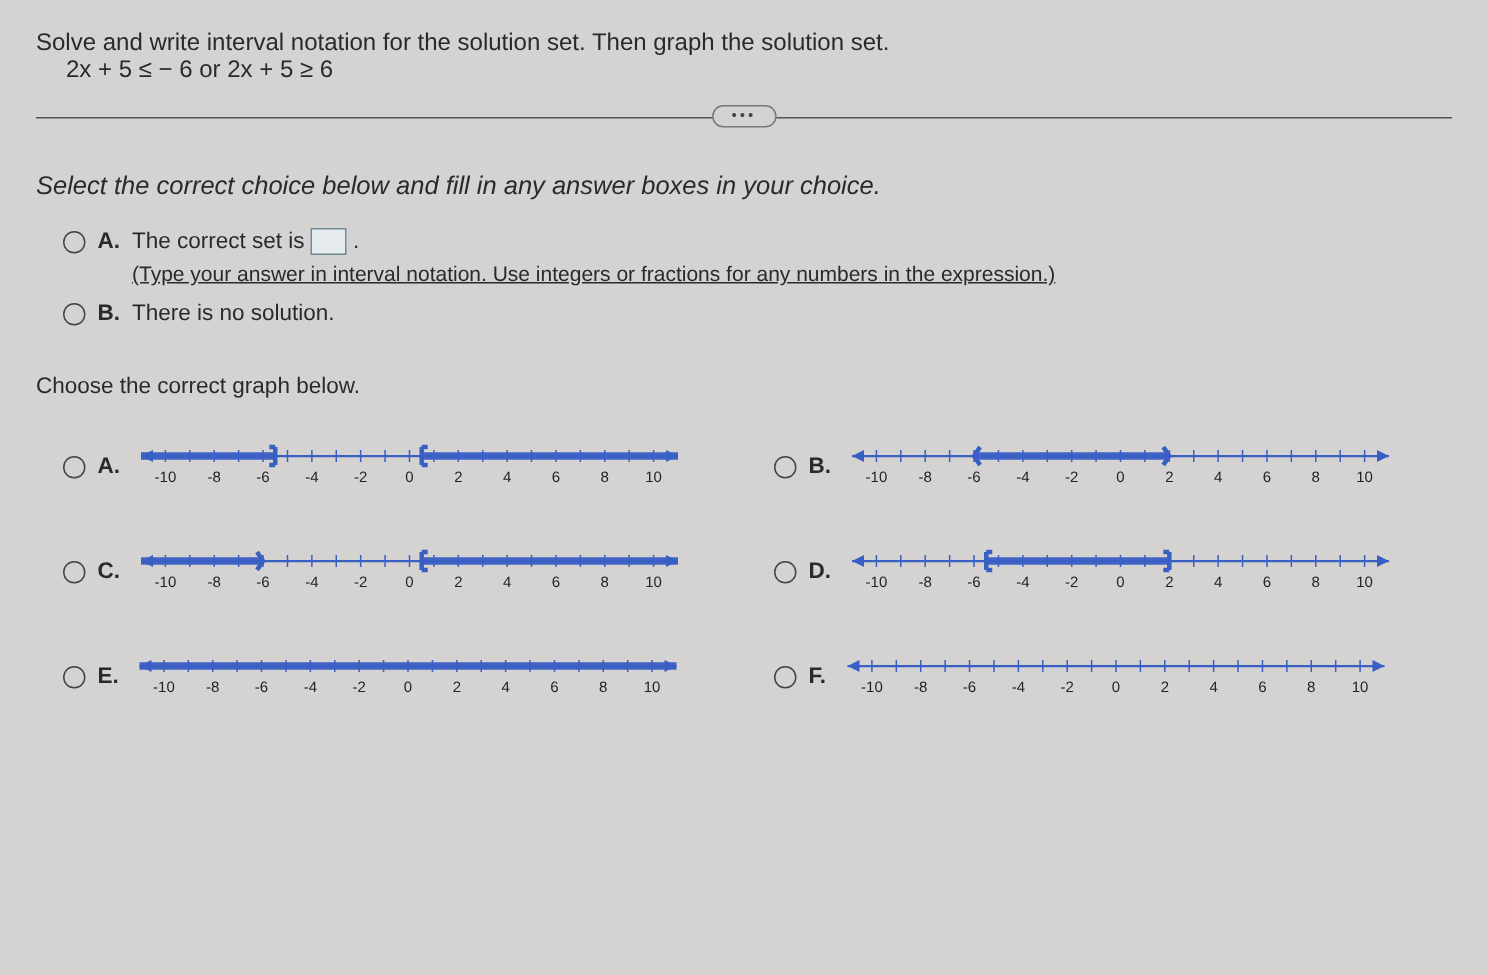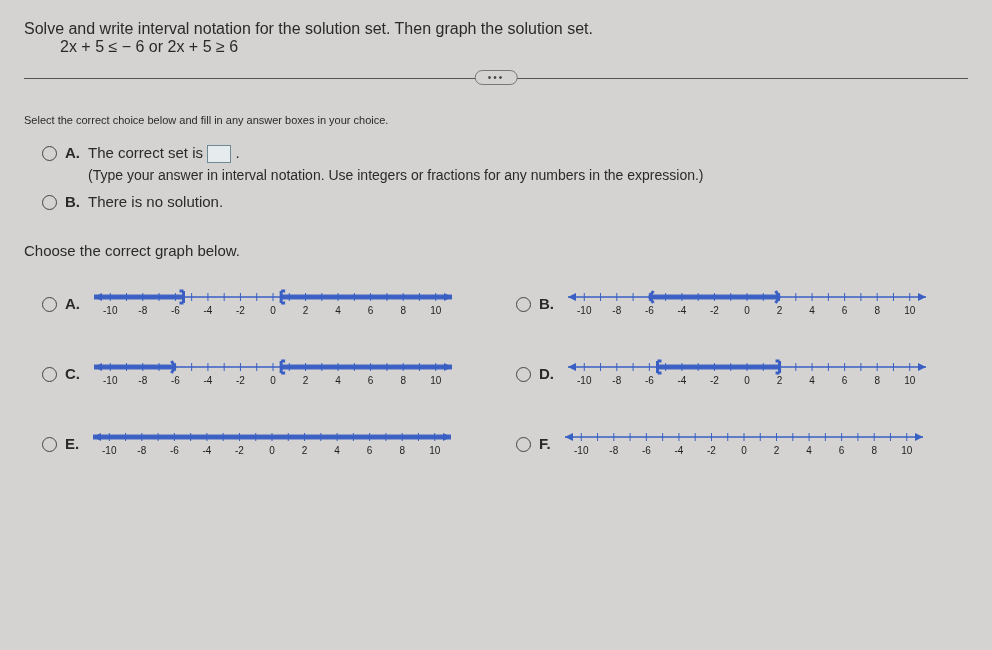--- a/index.html
+++ b/index.html
@@ -7,41 +7,41 @@
     padding: 20px 24px;
     font-family: Arial, Helvetica, sans-serif;
     font-size: 15px;
     color: #2a2a2a;
     background: #d4d3d1;
     width: 992px;
     height: 650px;
     box-sizing: border-box;
   }
   .instruction { font-size: 16px; }
-  .equation { font-size: 16px; margin-left: 36px; margin-bottom: 22px; }
+  .equation { font-size: 16px; margin-left: 20px; margin-bottom: 22px; }
   .divider-row { position: relative; height: 20px; margin-bottom: 16px; }
   .hr { border: none; border-top: 1px solid #555; margin: 0; }
   .dots {
     position: absolute; left: 50%; top: -8px; transform: translateX(-50%);
     background: #d4d3d1; border: 1px solid #777; border-radius: 10px;
     padding: 1px 12px; font-size: 10px; letter-spacing: 2px; color:#444;
   }
-  .prompt { font-size: 11px; margin-bottom: 18px; }
+  .prompt { font-size: 17px; margin-bottom: 18px; font-style: italic; }
   .choice-row { display: flex; align-items: flex-start; margin-bottom: 10px; margin-left: 18px; }
   .radio {
     width: 13px; height: 13px; border: 1.5px solid #444; border-radius: 50%;
     margin-right: 8px; margin-top: 2px; flex-shrink: 0;
   }
   .choice-label { font-weight: bold; margin-right: 8px; }
   .choice-body { flex: 1; }
   .answer-box {
     display: inline-block; width: 22px; height: 16px;
     background: #e6ecee; border: 1px solid #6e8a94; vertical-align: middle;
   }
-  .sub-note { font-size: 14px; margin-top: 4px; }
+  .sub-note { font-size: 14px; margin-top: 4px; text-decoration: underline; }
   .graph-prompt { margin: 32px 0 26px 0; }
   .graphs {
     display: grid;
     grid-template-columns: 1fr 1fr;
     column-gap: 22px;
     row-gap: 34px;
     margin-left: 18px;
   }
   .graph-choice { display: flex; align-items: center; }
   .graph-svg { display: block; }

